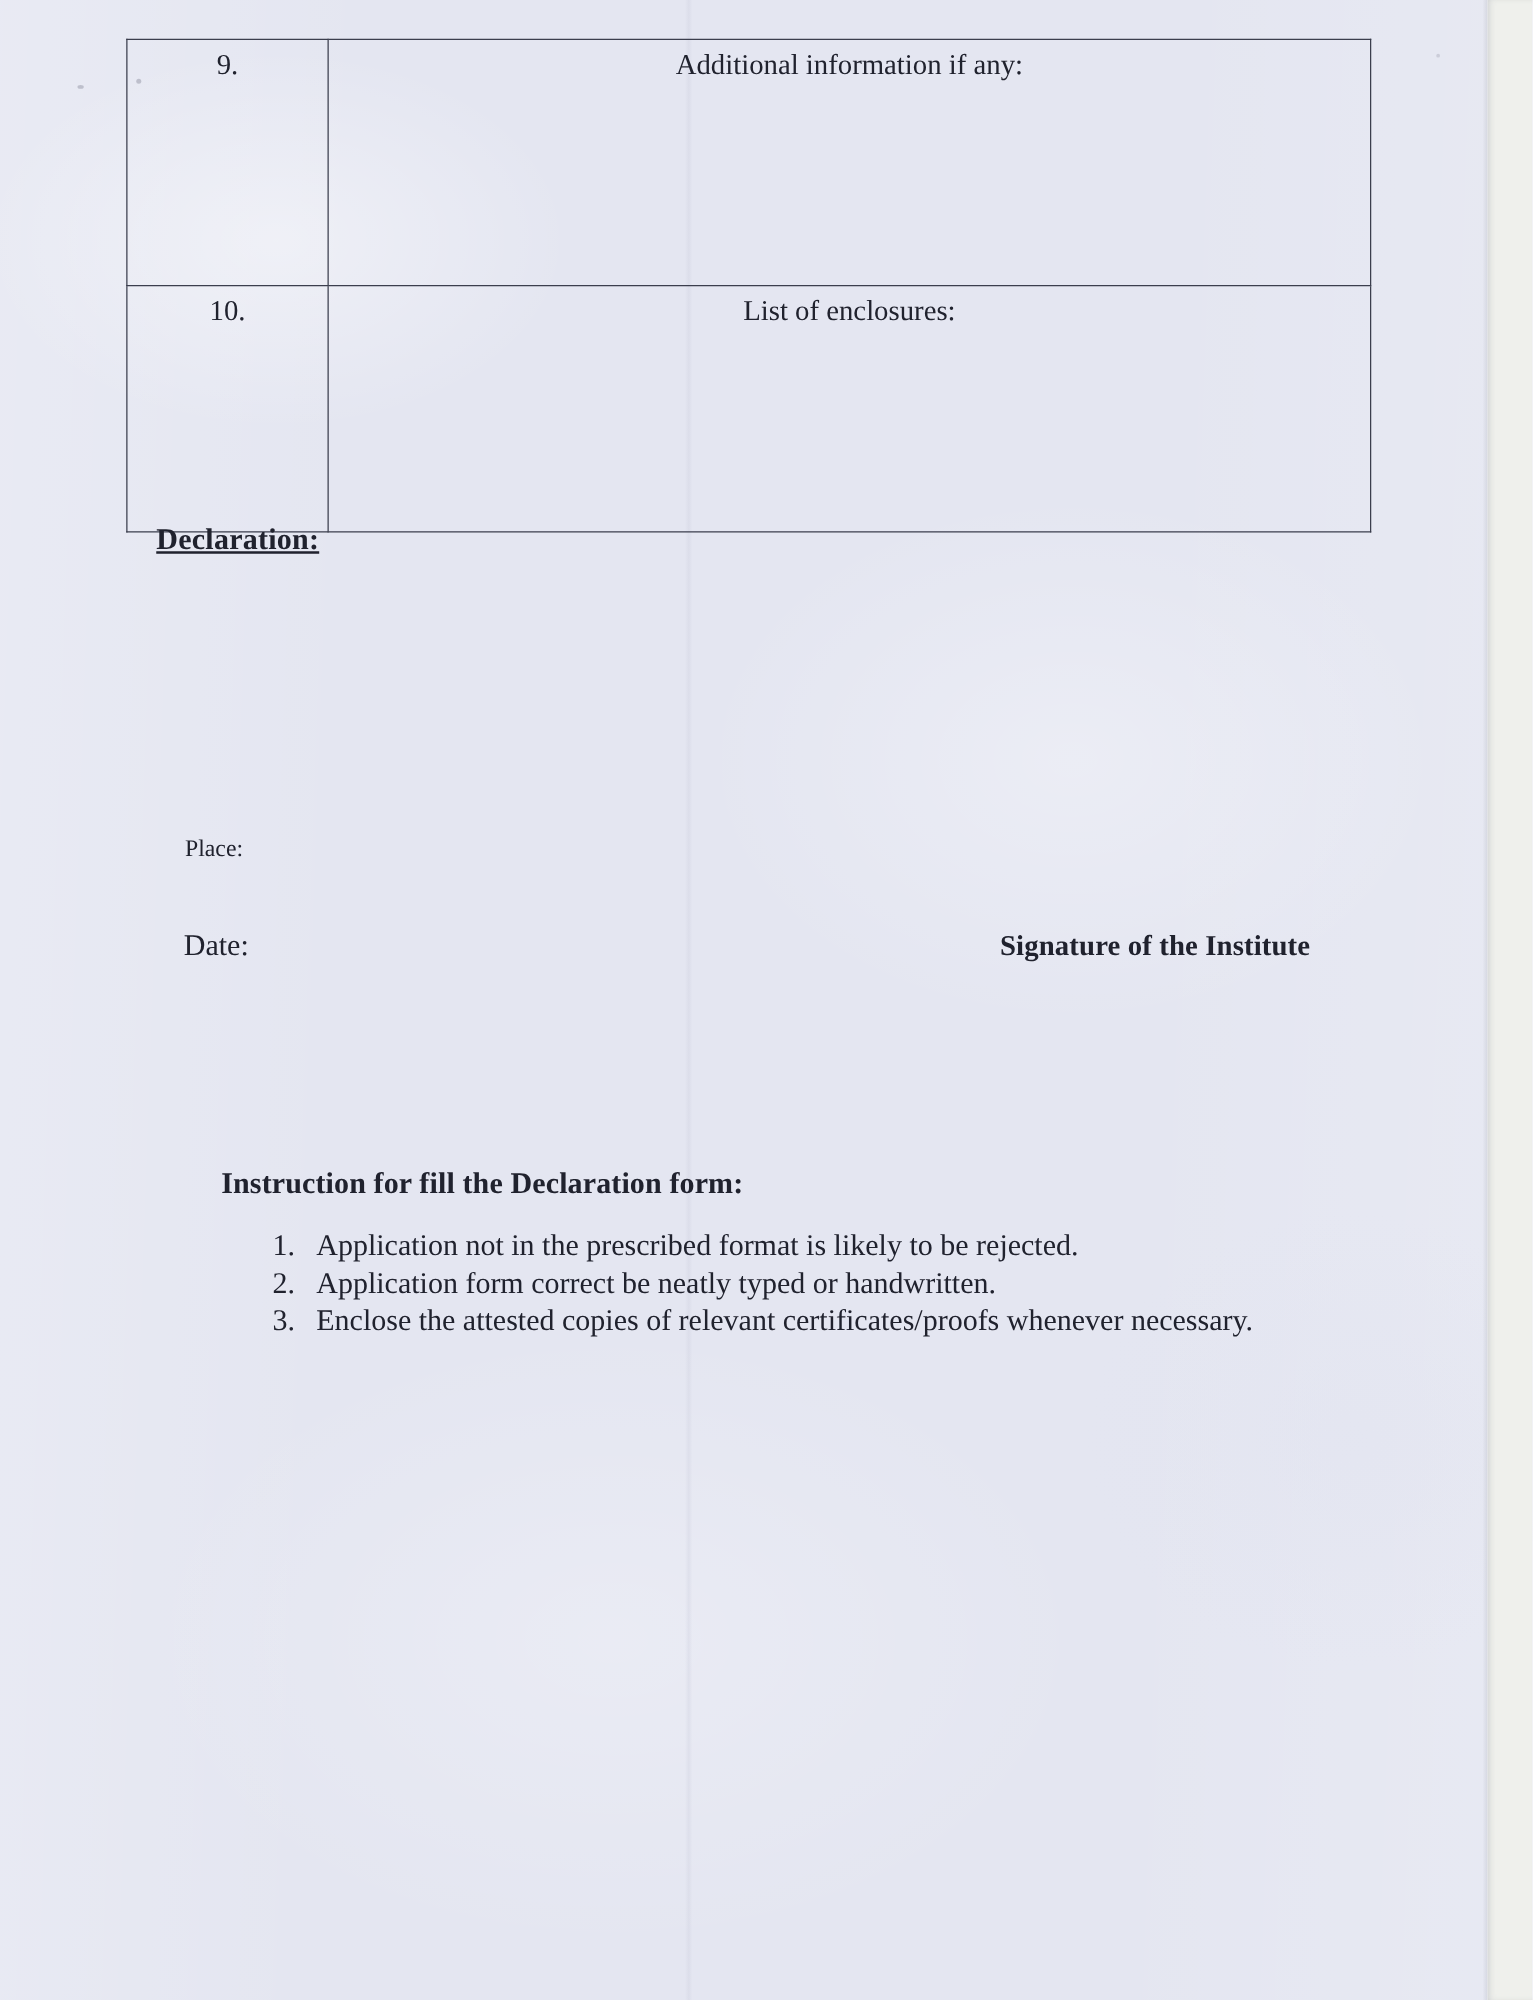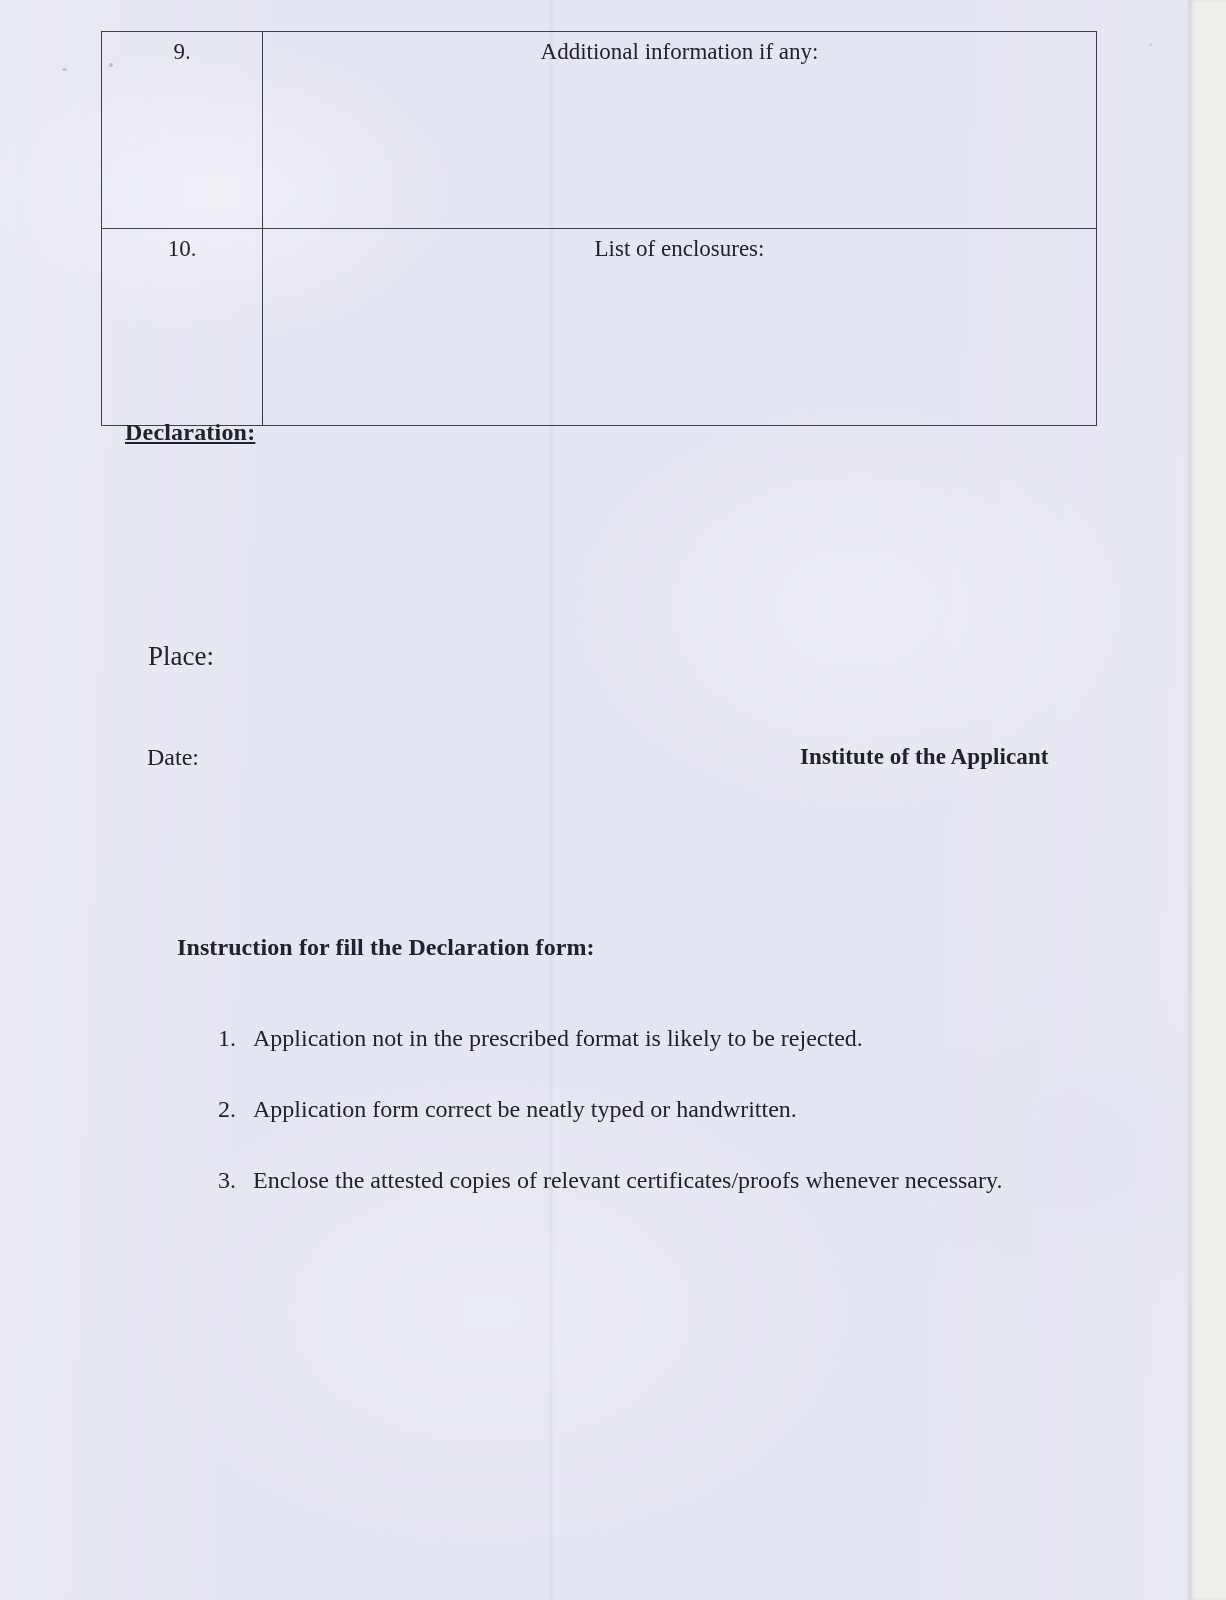--- a/index.html
+++ b/index.html
@@ -114,22 +114,22 @@
     font-size: 24px;
     line-height: 30px;
     text-align: justify;
     text-justify: inter-word;
   }
 
   
   #place-label {
     position: absolute;
     left: 148px;
-    top: 641px;
-    font-size: 27px;
+    top: 669px;
+    font-size: 19px;
   }
   #date-label {
     position: absolute;
     left: 147px;
     top: 744px;
     font-size: 24px;
   }
   #signature-label {
     position: absolute;
     left: 800px;
@@ -162,21 +162,20 @@
     display: flex;
     align-items: baseline;
   }
   #instruction-list .num {
     width: 35px;
     flex: 0 0 35px;
   }
   #instruction-list .txt {
     flex: 1 1 auto;
     white-space: nowrap;
-    margin-top: 41px;
   }
 </style>
 </head>
 <body>
 
 <div id="page"></div>
 <div id="fold"></div>
 <div id="scan-edge-line"></div>
 <div id="scan-edge"></div>
 <div class="speck" style="left:62px;top:68px;width:5px;height:3px;"></div>
@@ -198,21 +197,21 @@
     </tbody>
   </table>
 
   <div id="declaration-heading">Declaration:</div>
 
 
   <div id="place-label">Place:</div>
 
   <div id="date-label">Date:</div>
 
-  <div id="signature-label">Institute of the Applicant</div>
+  <div id="signature-label">Signature of the Institute</div>
 
   <div id="instruction-heading">Instruction for fill the Declaration form:</div>
 
   <ol id="instruction-list">
     <li>
       <span class="num">1.</span>
       <span class="txt">Application not in the prescribed format is likely to be rejected.</span>
     </li>
     <li>
       <span class="num">2.</span>

